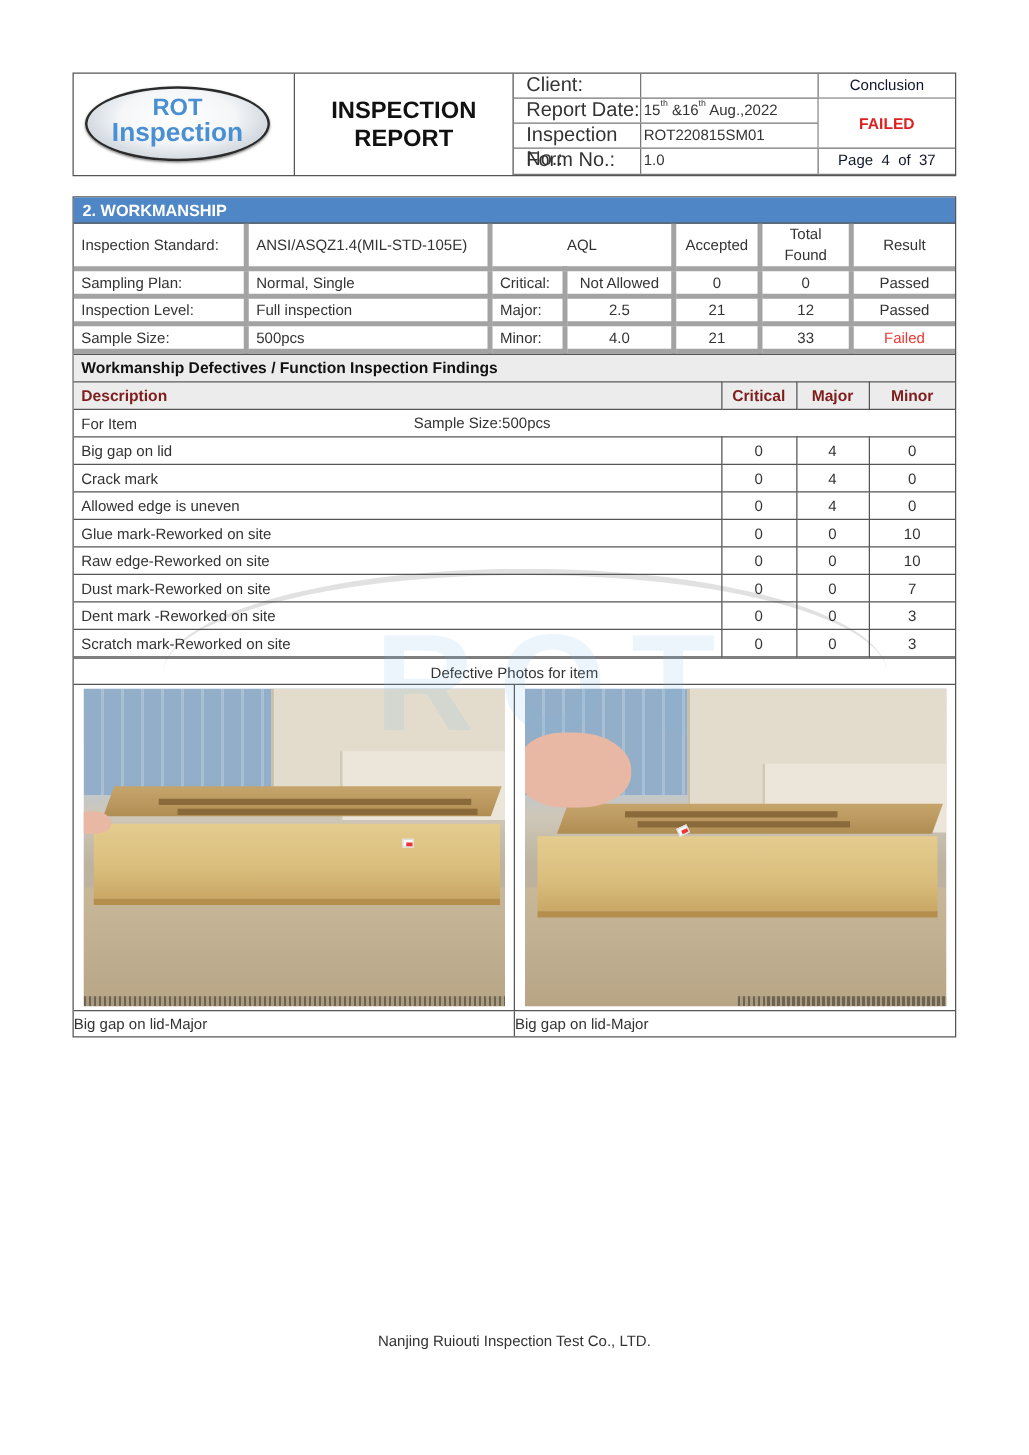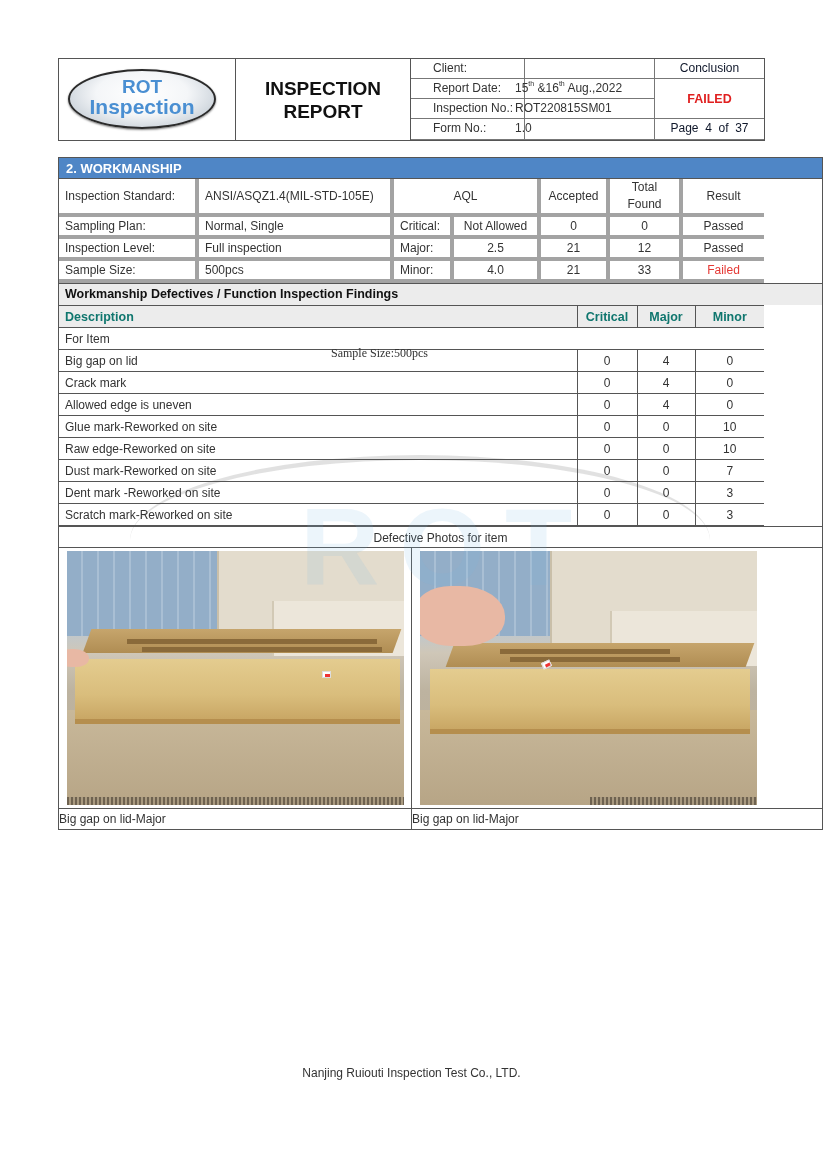--- a/index.html
+++ b/index.html
@@ -7,56 +7,56 @@
   body { position: relative; font-family: "Liberation Sans", sans-serif; color: #222; font-size: 12px; overflow: hidden; }
 
   
   .hdr { position: absolute; left: 58px; top: 58px; width: 707px; height: 83px; border: 1px solid #555; }
   .hdr .logo-cell { position: absolute; left: 0; top: 0; width: 177px; height: 81px; border-right: 1px solid #555; }
   .hdr .title-cell { position: absolute; left: 177px; top: 0; width: 175px; height: 81px; border-right: 1px solid #555;
     display: flex; flex-direction: column; align-items: center; justify-content: center; font-weight: bold; font-size: 19px; line-height: 23px; color: #111; }
   .hdr .grid { position: absolute; left: 352px; top: 0; width: 353px; height: 81px; }
   .hdr .row { position: absolute; left: 0; height: 20px; width: 353px; border-bottom: 1px solid #777; }
   .hdr .row:last-child { border-bottom: none; }
-  .hdr .lab { position: absolute; left: 16px; width: 98px; height: 100%; border-right: 1px solid #777; padding-left: 6px; line-height: 19px; color: #333; font-size: 12px; }
+  .hdr .lab { position: absolute; left: 4px; width: 98px; height: 100%; border-right: 1px solid #777; padding-left: 6px; line-height: 19px; color: #333; font-size: 16px; }
   .hdr .val { position: absolute; left: 98px; width: 146px; height: 100%; border-right: 1px solid #777; padding-left: 6px; line-height: 19px; color: #333; font-size: 12px; }
   .hdr .concl { position: absolute; left: 244px; width: 109px; height: 100%; text-align: center; line-height: 19px; font-size: 12px; color: #0f172a; }
   .hdr .failed-box { position: absolute; left: 244px; top: 20px; width: 109px; height: 40px; border-bottom: 1px solid #777;
      display: flex; align-items: center; justify-content: center; color: #e02020; font-weight: bold; font-size: 12.5px; background: #fff; }
   sup { font-size: 7px; vertical-align: top; line-height: 10px; }
 
   
   .logo { position: absolute; left: 9px; top: 10px; width: 148px; height: 60px; border-radius: 50%;
     background: radial-gradient(ellipse at 50% 40%, #ffffff 0%, #f4f6f8 45%, #cfd6dd 75%, #7d858d 92%, #2c2f33 100%);
     border: 2px solid #2b2b2b; box-shadow: 0 1px 2px rgba(0,0,0,0.5); }
   .logo .l1 { position: absolute; top: 6px; width: 100%; text-align: center; font-weight: bold; font-size: 19px; color: #4a8fd2; line-height: 20px; }
   .logo .l2 { position: absolute; top: 25px; width: 100%; text-align: center; font-weight: bold; font-size: 21px; color: #4a8fd2; line-height: 22px; }
 
   
-  .sec { position: absolute; left: 58px; top: 157px; width: 765px; border: 1px solid #555; }
+  .sec { position: absolute; left: 58px; top: 157px; width: 707px; border: 1px solid #555; }
   .sec-title { height: 21px; background: #4f86c6; color: #fff; font-weight: bold; font-size: 13px; line-height: 21px; padding-left: 7px; border-bottom: 1px solid #555; }
 
   table.info { border-collapse: collapse; width: 705px; table-layout: fixed; }
   table.info td { border: 4px solid #a3a3a3; height: 22px; font-size: 12px; color: #333; padding: 0 6px; }
   table.info tr:first-child td { border-top: none; height: 33px; }
   table.info td.c { text-align: center; }
   table.info td:first-child { border-left: none; }
   table.info td:last-child { border-right: none; }
   .red { color: #e53935 !important; }
 
   .subhead { height: 22px; background: #ececec; font-weight: bold; font-size: 12.5px; line-height: 21px; padding-left: 6px; color: #111; border-top: 1px solid #555; }
 
   table.def { border-collapse: collapse; width: 705px; table-layout: fixed; }
   table.def td { border: 1px solid #555; height: 22px; font-size: 12px; color: #333; padding: 0 6px; background: transparent; }
   table.def td:first-child { border-left: none; }
   table.def td:last-child { border-right: none; }
-  table.def tr.colhead td { background: #ececec; font-weight: bold; color: #0f766e; font-size: 12.5px; }
+  table.def tr.colhead td { background: #ececec; font-weight: bold; color: #7f1d1d; font-size: 12.5px; }
   table.def td.c { text-align: center; }
   .foritem { position: relative; }
-  .foritem .ss { position: absolute; left: 272px; top: 18px; font-family: Liberation Serif, serif; }
+  .foritem .ss { position: absolute; left: 272px; top: 3px; }
 
   .photos-head { height: 22px; text-align: center; line-height: 22px; font-size: 12px; color: #333; border-bottom: 1px solid #555; position: relative; }
 
   .photos { display: flex; height: 261px; border-bottom: 1px solid #555; }
   .photo-cell { width: 352px; height: 100%; position: relative; }
   .photo-cell + .photo-cell { border-left: 1px solid #555; width: 353px; }
   .captions { display: flex; height: 20px; }
   .caption { width: 352px; text-align: left; line-height: 20px; font-size: 12px; color: #333; }
   .caption + .caption { border-left: 1px solid #555; width: 353px; }
 

